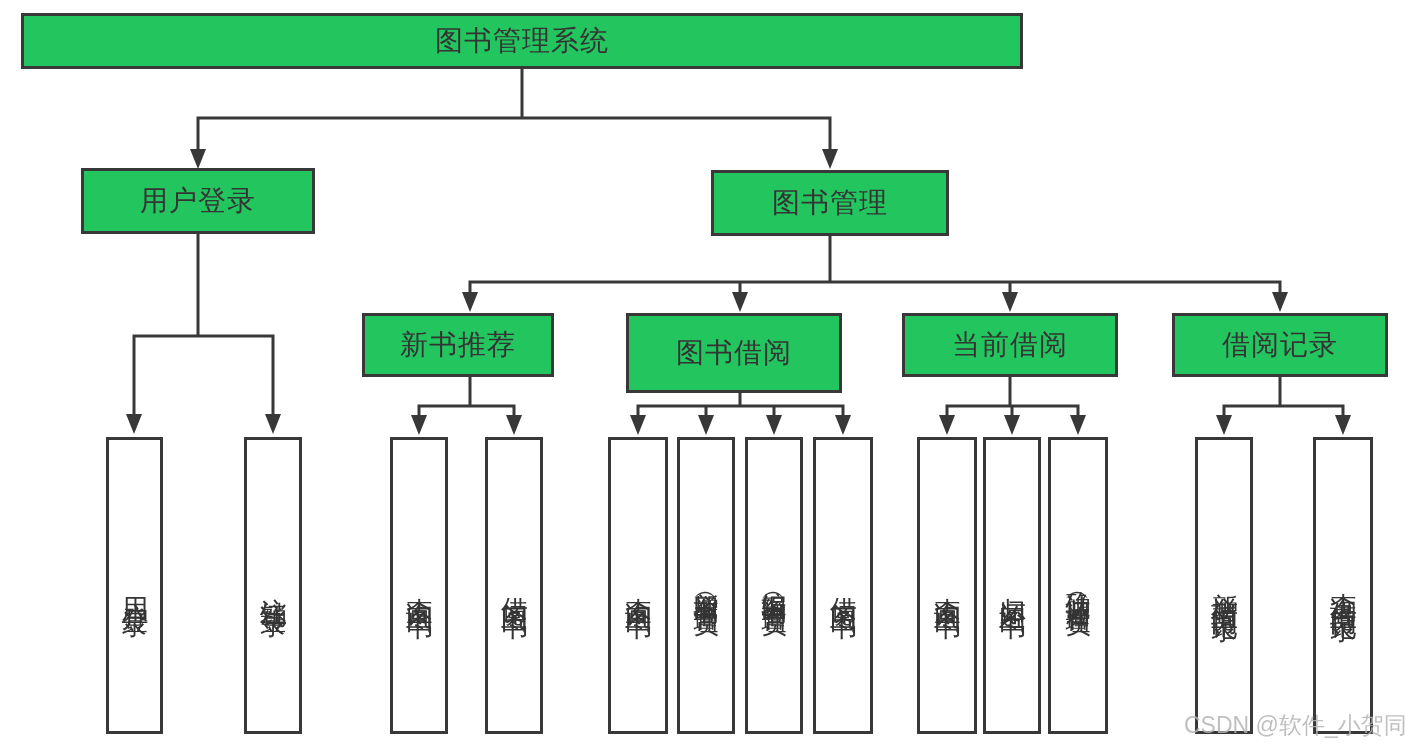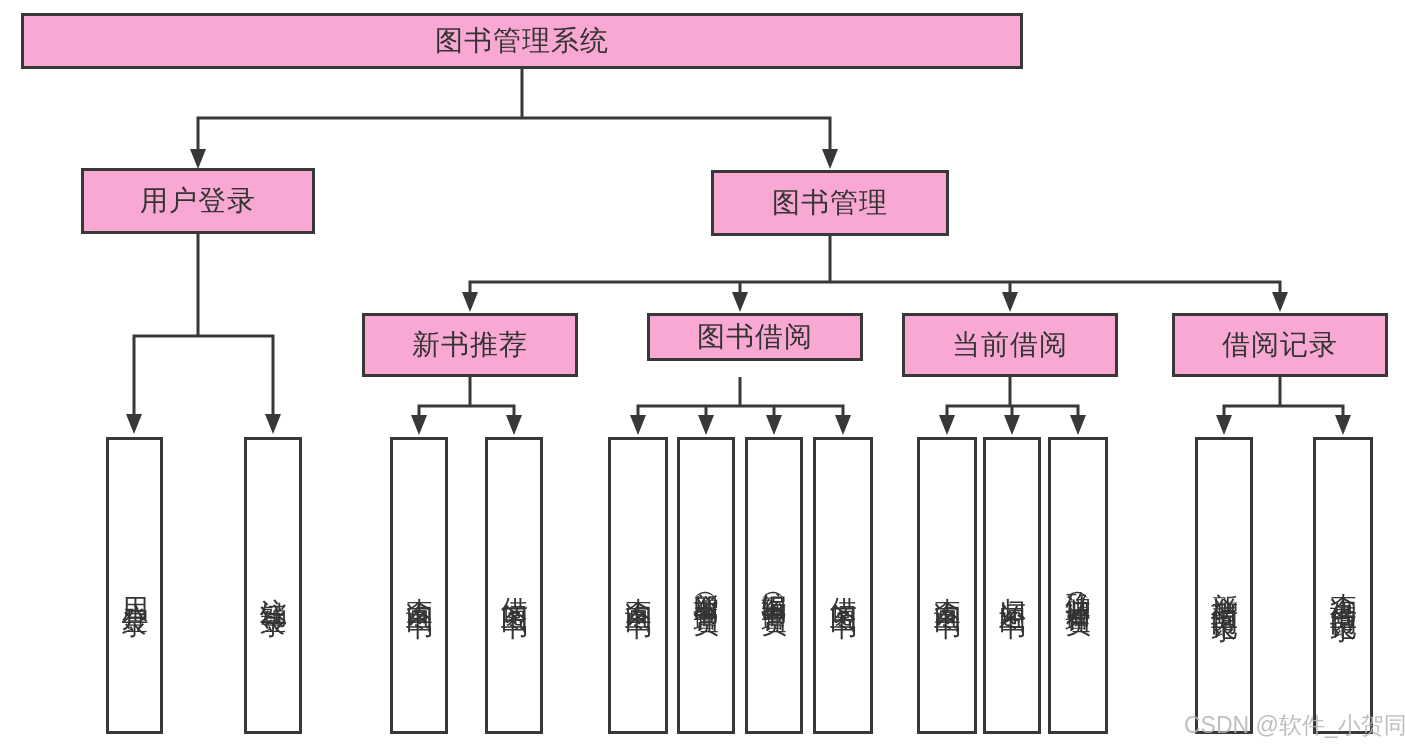--- a/index.html
+++ b/index.html
@@ -13,21 +13,21 @@
   }
   .connectors {
     position: absolute;
     left: 0; top: 0;
     width: 1405px; height: 747px;
   }
   .box {
     position: absolute;
     box-sizing: border-box;
     border: 3px solid #383838;
-    background: #f9a8d4;
+    background: #22c55e;
     display: flex;
     align-items: center;
     justify-content: center;
     color: #343434;
     font-size: 28px;
     letter-spacing: 1px;
     z-index: 2;
   }
   .vbox {
     position: absolute;
@@ -123,24 +123,24 @@
     <span>图书管理系统</span>
   </div>
 
   <div class="box" style="left:81px;top:168px;width:234px;height:66px">
     <span>用户登录</span>
   </div>
   <div class="box" style="left:711px;top:170px;width:238px;height:66px">
     <span>图书管理</span>
   </div>
 
-  <div class="box" style="left:362px;top:313px;width:216px;height:64px">
+  <div class="box" style="left:362px;top:313px;width:192px;height:64px">
     <span>新书推荐</span>
   </div>
-  <div class="box" style="left:647px;top:313px;width:216px;height:48px">
+  <div class="box" style="left:626px;top:313px;width:216px;height:80px">
     <span>图书借阅</span>
   </div>
   <div class="box" style="left:1172px;top:313px;width:216px;height:64px">
     <span>借阅记录</span>
   </div>
   <div class="box" style="left:902px;top:313px;width:216px;height:64px">
     <span>当前借阅</span>
   </div>
 
   <div class="vbox" style="left:106px;top:437px;width:57px;height:297px">

